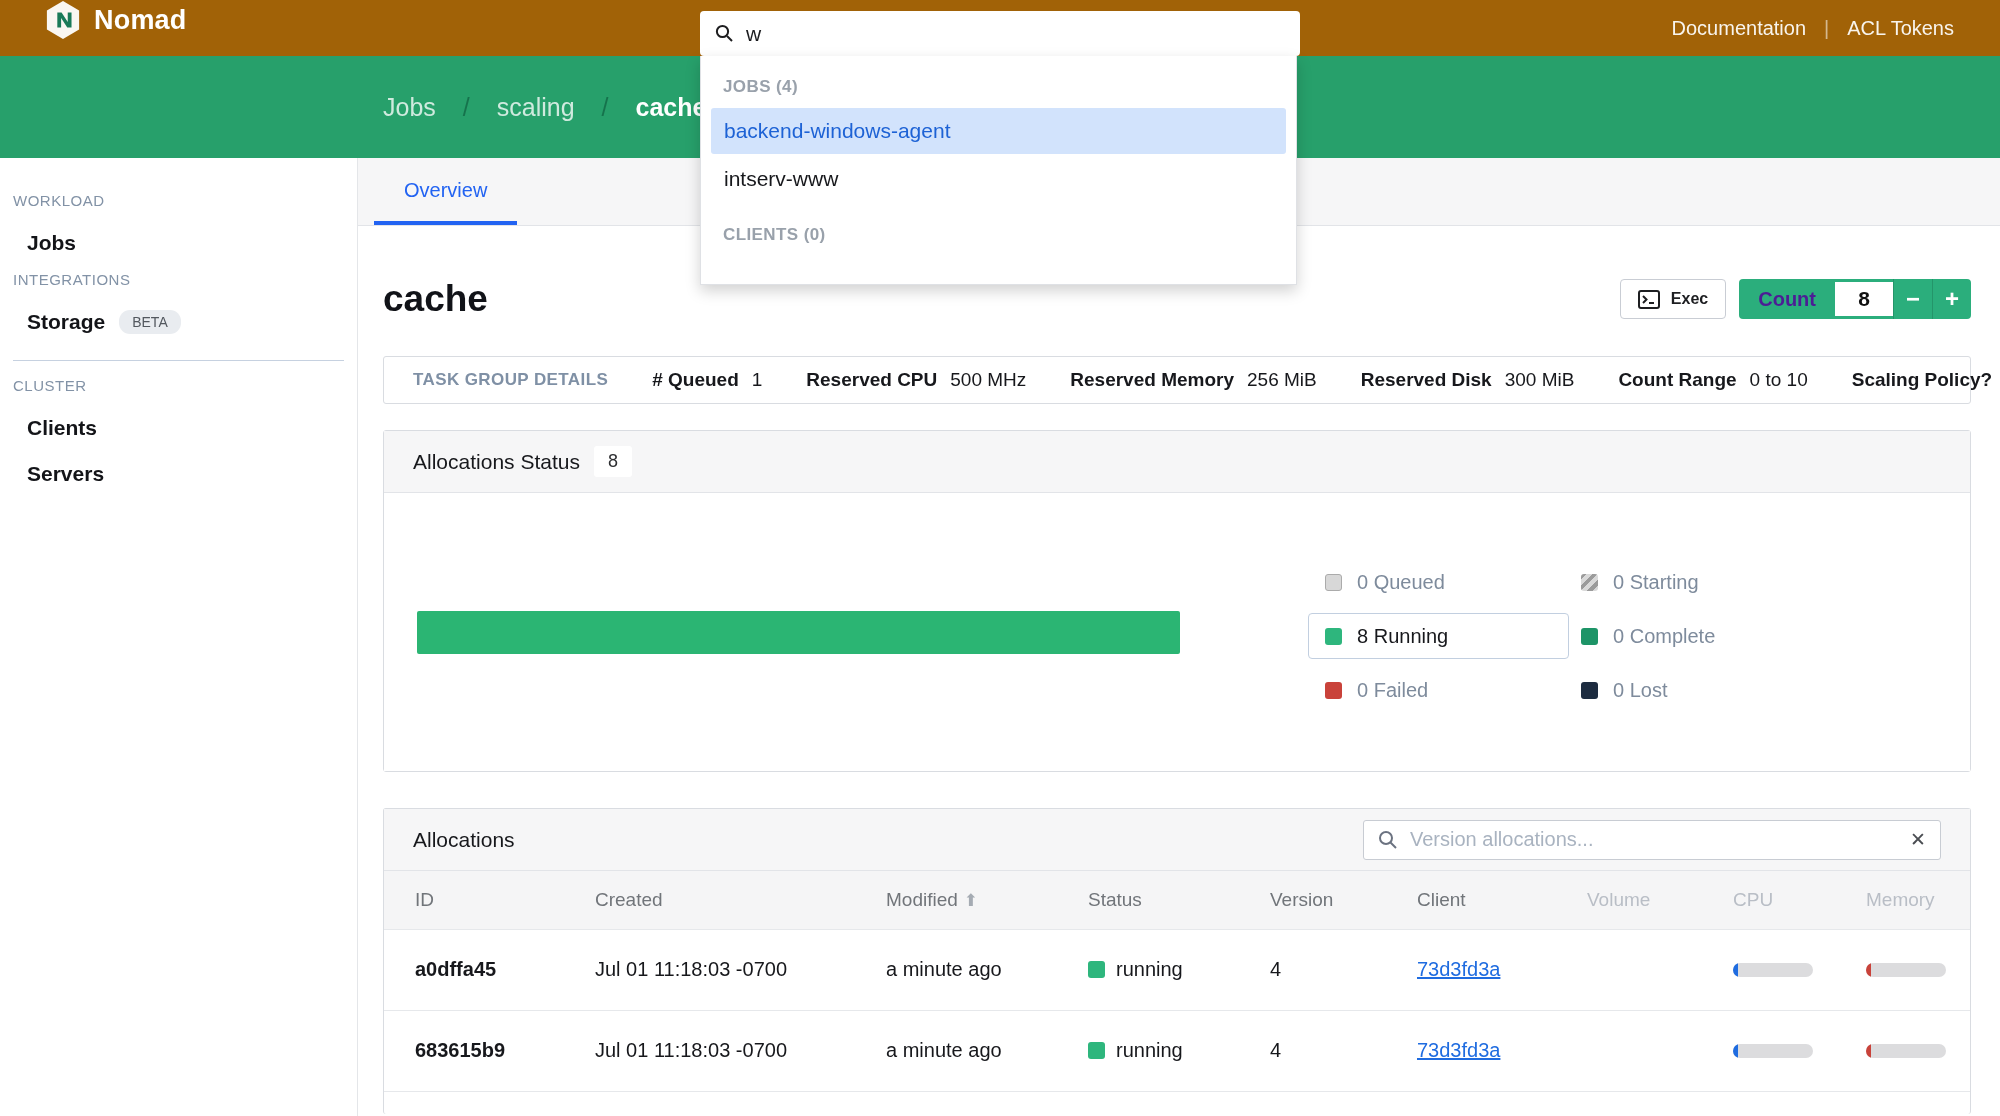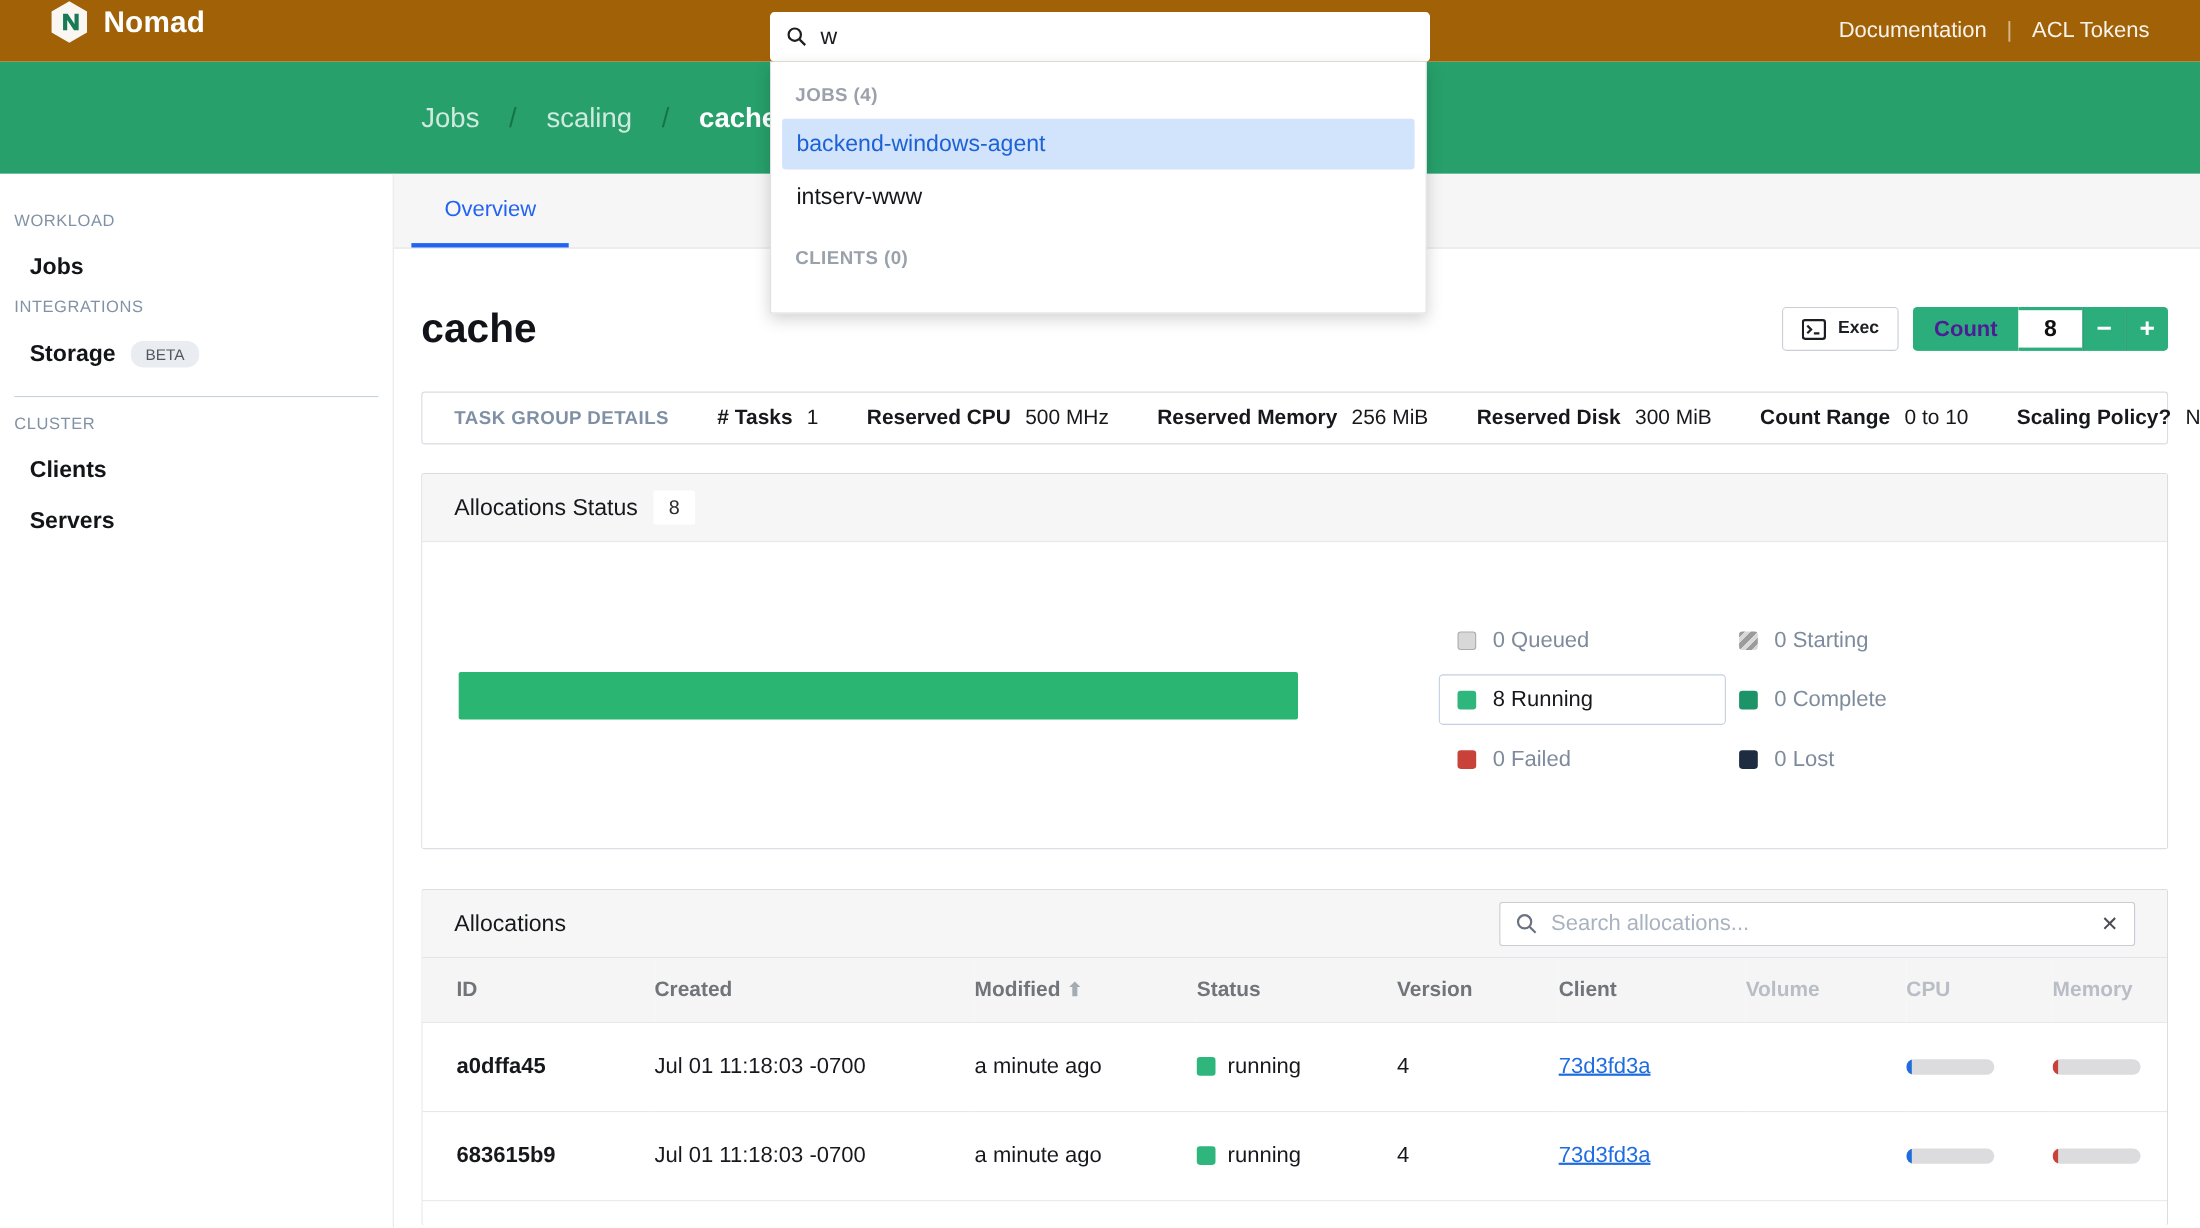--- a/index.html
+++ b/index.html
@@ -112,21 +112,21 @@
   .alloc-header { justify-content:space-between; }
   .alloc-search {
     width:578px; height:40px; background:#fff; border:1px solid #c8ccd3; border-radius:3px;
     display:flex; align-items:center; gap:12px; padding:0 14px;
   }
   .alloc-search-placeholder { flex:1; font-size:20px; color:#a9b3c0; }
   .clear-icon { color:#4a4d52; font-size:19px; cursor:pointer; }
 
   table.alloc { width:100%; border-collapse:collapse; table-layout:fixed; }
   .alloc th {
-    background:#f5f5f6; height:58px; text-align:left; font-weight:bold; font-size:19px; color:#71757a; padding:0;
+    background:#f5f5f6; height:58px; text-align:left; font-weight:normal; font-size:19px; color:#71757a; padding:0;
   }
   .alloc th.dim { color:#b9bec6; }
   .alloc th:first-child, .alloc td:first-child { padding-left:31px; }
   .sort-arrow { color:#a5abb3; font-size:17px; margin-left:6px; }
   .alloc td { height:81px; border-top:1px solid #e6e8eb; font-size:20px; color:#17181c; padding:0; }
   .cell-id { font-weight:bold; }
   .status-cell { display:flex; align-items:center; gap:11px; }
   .status-dot { width:17px; height:17px; border-radius:3px; background:#2eb67d; }
   .client-link { color:#1f6ce0; text-decoration:underline; cursor:pointer; }
   .meter { width:80px; height:14px; border-radius:7px; background:#dcdcde; overflow:hidden; display:flex; }
@@ -218,21 +218,21 @@
             <span class="count-value">8</span>
             <span class="count-step">−</span>
             <span class="count-step">+</span>
           </div>
         </div>
       </div>
 
       <div class="details-bar">
         <span class="details-title">TASK GROUP DETAILS</span>
         <span class="detail-field">
-          <span class="detail-label"># Tasks</span>
+          <span class="detail-label"># Queued</span>
           <span class="detail-value">1</span>
         </span>
         <span class="detail-field">
           <span class="detail-label">Reserved CPU</span>
           <span class="detail-value">500 MHz</span>
         </span>
         <span class="detail-field">
           <span class="detail-label">Reserved Memory</span>
           <span class="detail-value">256 MiB</span>
         </span>
@@ -289,21 +289,21 @@
       </section>
 
       <section class="panel" style="margin-bottom:0; border-bottom:none;">
         <div class="panel-header alloc-header">
           <span>Allocations</span>
           <div class="alloc-search">
             <svg width="20" height="20" viewBox="0 0 20 20">
               <circle cx="8" cy="8" r="6" fill="none" stroke="#6b7280" stroke-width="2"></circle>
               <line x1="12.5" y1="12.5" x2="18" y2="18" stroke="#6b7280" stroke-width="2"></line>
             </svg>
-            <span class="alloc-search-placeholder">Search allocations...</span>
+            <span class="alloc-search-placeholder">Version allocations...</span>
             <span class="clear-icon">✕</span>
           </div>
         </div>
 
         <table class="alloc">
           <colgroup>
             <col style="width:211px">
               <col style="width:291px">
               <col style="width:202px">
             <col style="width:182px">

